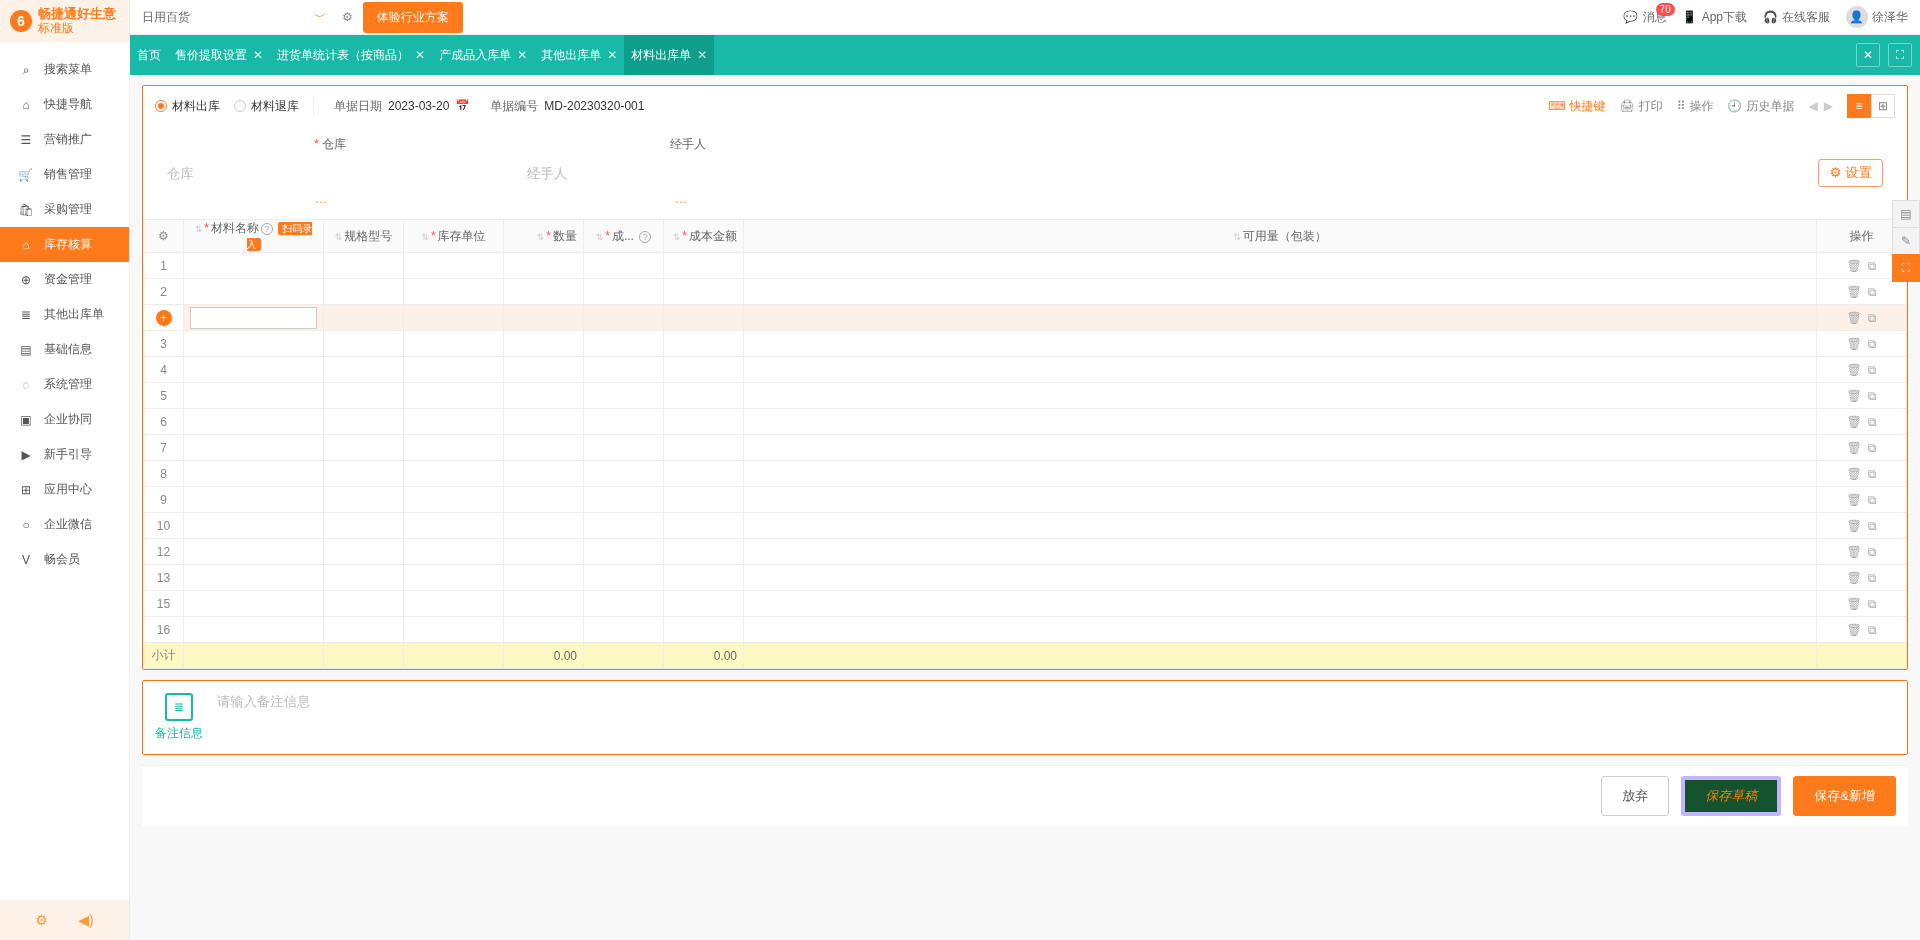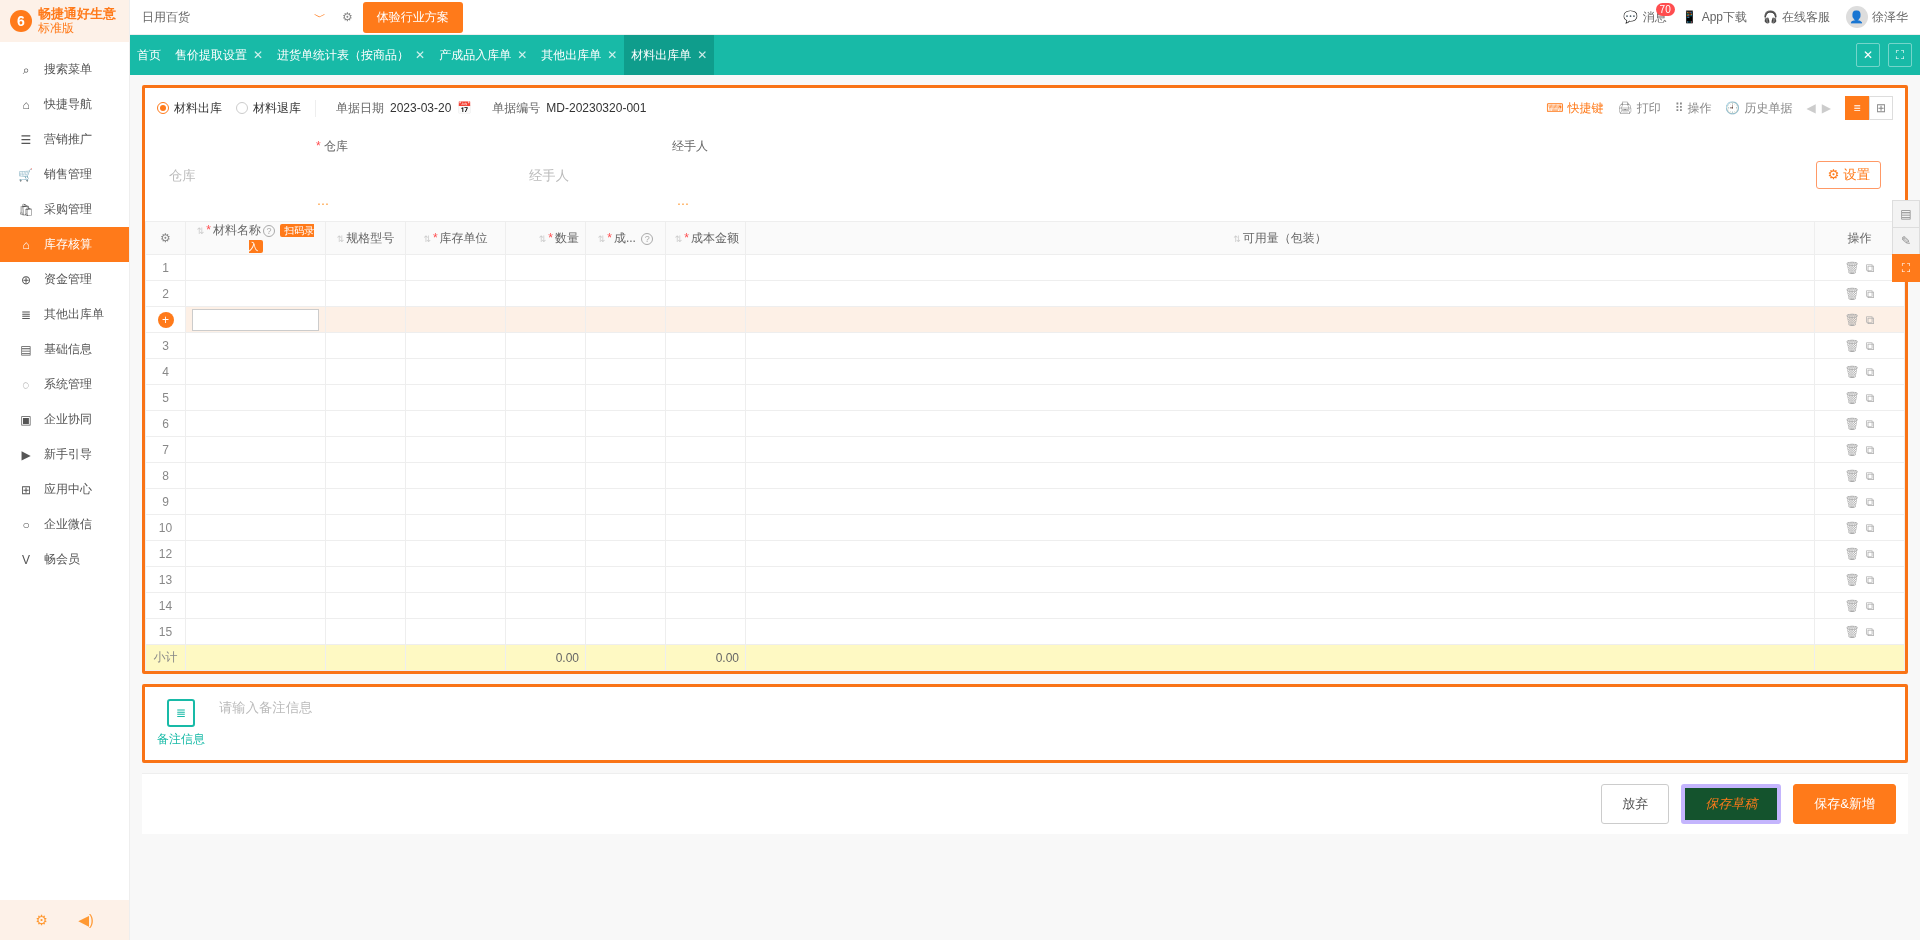--- a/index.html
+++ b/index.html
@@ -37,21 +37,21 @@
 .tab-bar { height: 40px; background: #18baa7; display: flex; align-items: center; justify-content: space-between; }
 .tabs { display: flex; height: 100%; }
 .tab { display: flex; align-items: center; gap: 6px; padding: 0 7px; color: #fff; cursor: pointer; position: relative; }
 .tab.active { background: #0f9d8c; }
 .tab-close { font-size: 12px; opacity: 0.8; }
 .tab-actions { display: flex; align-items: center; gap: 8px; padding-right: 8px; color: #fff; }
 .ta-btn { width: 24px; height: 24px; display: flex; align-items: center; justify-content: center; cursor: pointer; border: 1px solid rgba(255,255,255,0.4); border-radius: 2px; }
 
 
 .content { flex: 1; padding: 10px 12px; display: flex; flex-direction: column; gap: 10px; overflow: hidden; background: #f8f8f8; }
-.card { background: #fff; border: 3px solid #f97316; border-radius: 2px; }
+.card { background: #fff; border: 1px solid #f97316; border-radius: 2px; }
 .doc-header { display: flex; align-items: center; justify-content: space-between; padding: 8px 12px; }
 .dh-left { display: flex; align-items: center; gap: 20px; }
 .radio-group { display: flex; align-items: center; gap: 14px; border-right: 1px solid #eee; padding-right: 14px; }
 .radio { display: flex; align-items: center; gap: 5px; cursor: pointer; }
 .radio-dot { width: 12px; height: 12px; border: 1px solid #ccc; border-radius: 50%; display: inline-flex; align-items: center; justify-content: center; }
 .radio.active .radio-dot { border-color: #ff7a1a; }
 .radio.active .radio-dot::after { content: ""; width: 6px; height: 6px; background: #ff7a1a; border-radius: 50%; }
 .meta { display: flex; align-items: center; gap: 6px; color: #666; }
 .meta-val { color: #333; }
 .cal-icon { color: #ff7a1a; }
@@ -476,32 +476,32 @@
       <td></td>
                   <td></td>
                   <td></td>
                   <td></td>
                   <td></td>
                   <td></td>
                   <td></td>
       <td class="col-act"><span class="act-icon">🗑</span><span class="act-icon">⧉</span></td>
                 </tr>
                 <tr>
-                  <td class="col-idx">14</td>
-      <td></td>
-                  <td></td>
-                  <td></td>
-                  <td></td>
-                  <td></td>
-                  <td></td>
-                  <td></td>
-      <td class="col-act"><span class="act-icon">🗑</span><span class="act-icon">⧉</span></td>
-                </tr>
-                <tr>
                   <td class="col-idx">15</td>
+      <td></td>
+                  <td></td>
+                  <td></td>
+                  <td></td>
+                  <td></td>
+                  <td></td>
+                  <td></td>
+      <td class="col-act"><span class="act-icon">🗑</span><span class="act-icon">⧉</span></td>
+                </tr>
+                <tr>
+                  <td class="col-idx">16</td>
       <td></td>
                   <td></td>
                   <td></td>
                   <td></td>
                   <td></td>
                   <td></td>
                   <td></td>
       <td class="col-act"><span class="act-icon">🗑</span><span class="act-icon">⧉</span></td>
                 </tr>
               </tbody>

